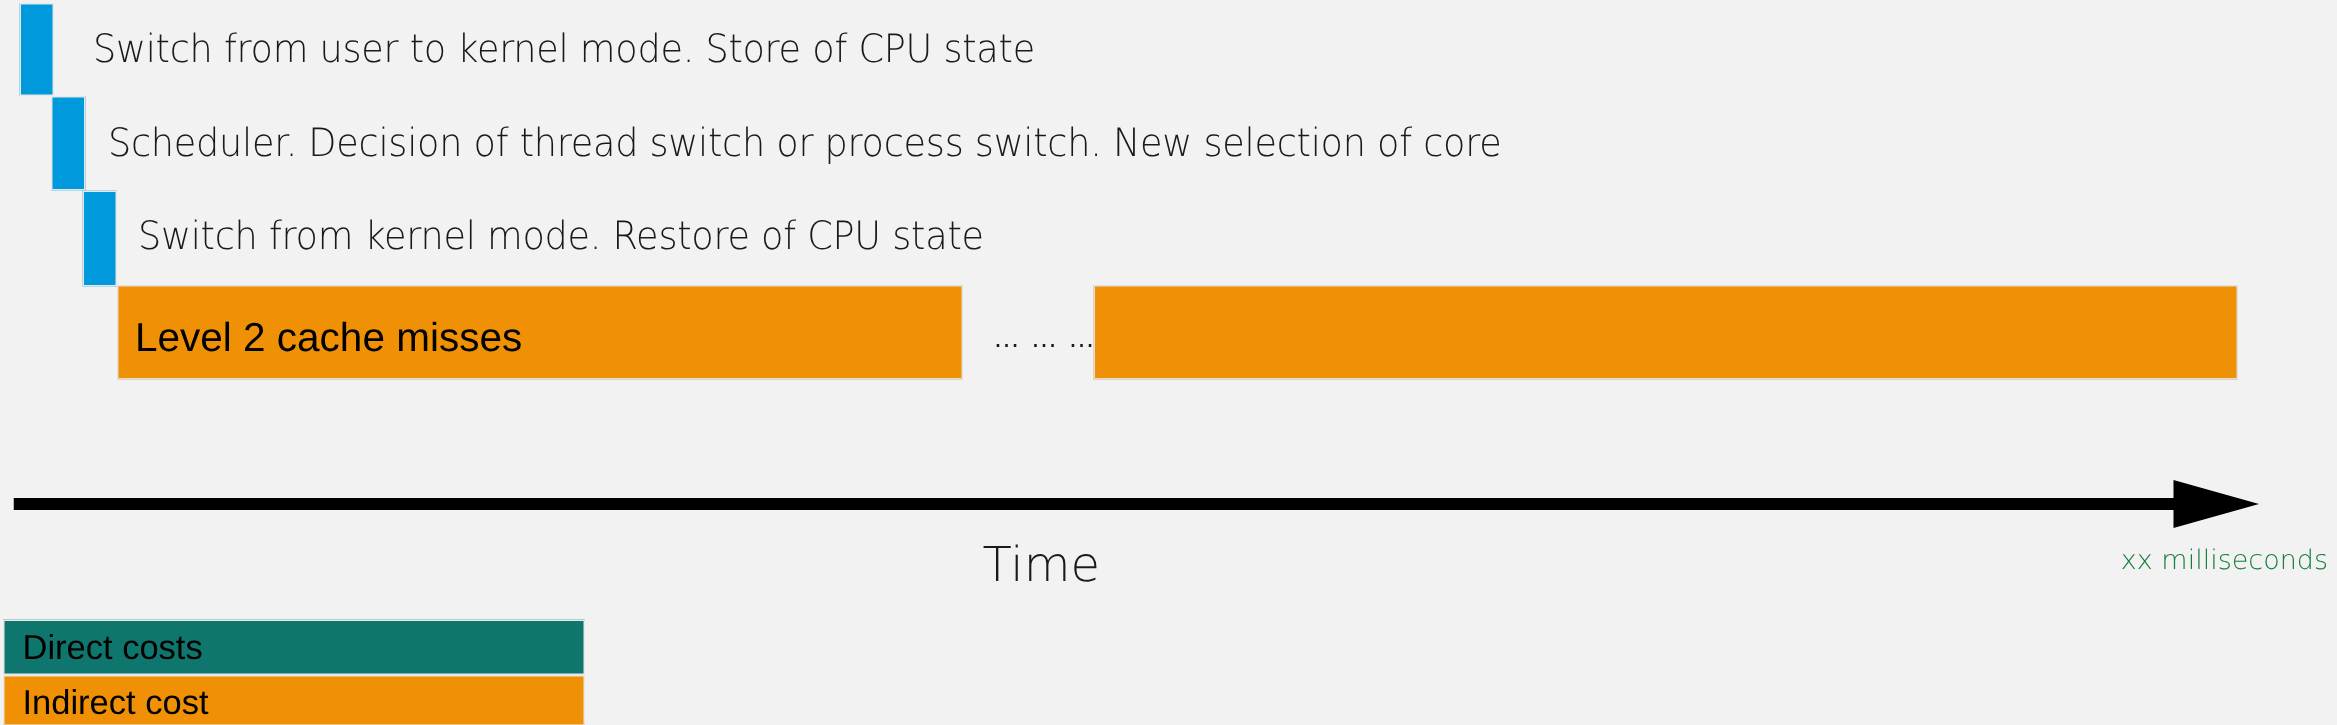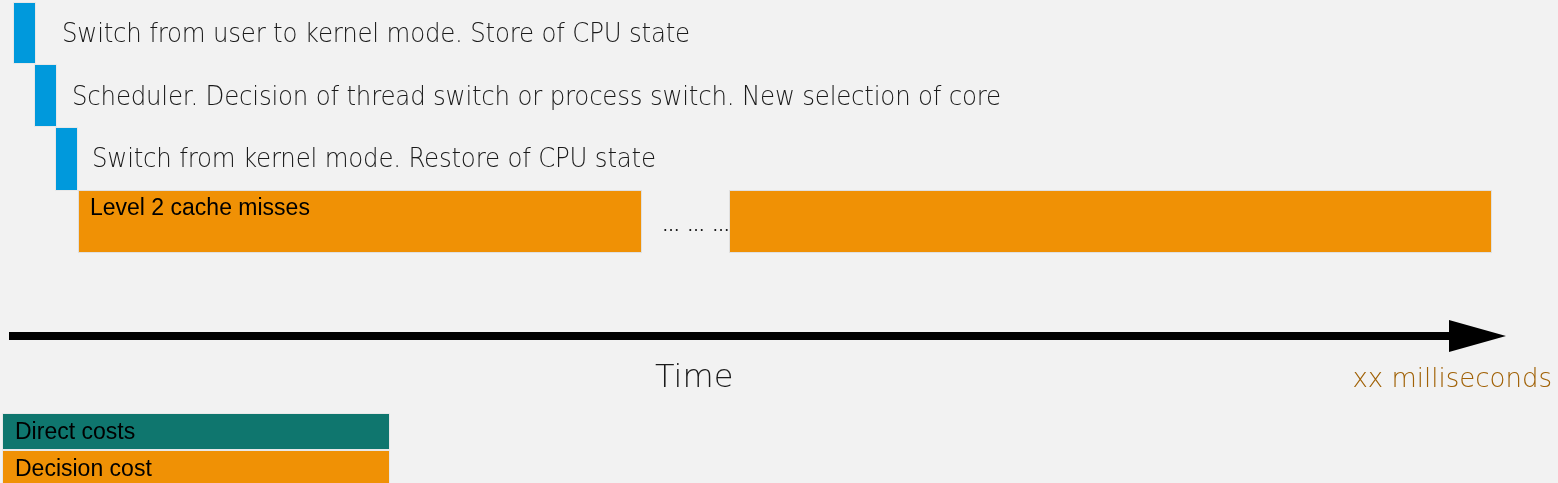--- a/index.html
+++ b/index.html
@@ -58,23 +58,23 @@
     box-sizing: border-box;
     top: 190px;
     height: 63px;
   }
   #orange-bar-1 { left: 78px;  width: 564px; }
   #orange-bar-2 { left: 729px; width: 763px; }
 
   #orange-bar-label {
     position: absolute;
     left: 90px;
-    top: 194px;
+    top: 210px;
     font-family: "Liberation Sans", sans-serif;
-    font-size: 23px;
+    font-size: 27px;
     color: #000;
     white-space: nowrap;
   }
 
   #ellipsis-gap {
     position: absolute;
     left: 662px;
     top: 215px;
     font-family: "Liberation Sans", sans-serif;
     font-size: 18px;
@@ -102,22 +102,22 @@
     color: #1a1a1a;
     white-space: nowrap;
   }
 
   #time-axis-end-label {
     position: absolute;
     right: 6px;
     top: 363px;
     font-family: "DejaVu Sans", sans-serif;
     font-weight: 300;
-    font-size: 26px;
-    color: #a16207;
+    font-size: 18px;
+    color: #15803d;
     white-space: nowrap;
   }
 
   
   .legend-row {
     position: absolute;
     left: 2px;
     width: 388px;
     box-sizing: border-box;
     border: 1px solid #e8e8e8;
@@ -161,16 +161,16 @@
   </svg>
 
   <div id="time-axis-label">Time</div>
 
   <div id="time-axis-end-label">xx milliseconds</div>
 
   <div class="legend-row" id="legend-direct">
     <span class="legend-text">Direct costs</span>
   </div>
   <div class="legend-row" id="legend-indirect">
-    <span class="legend-text">Decision cost</span>
+    <span class="legend-text">Indirect cost</span>
   </div>
 
 </div>
 
 </body></html>

